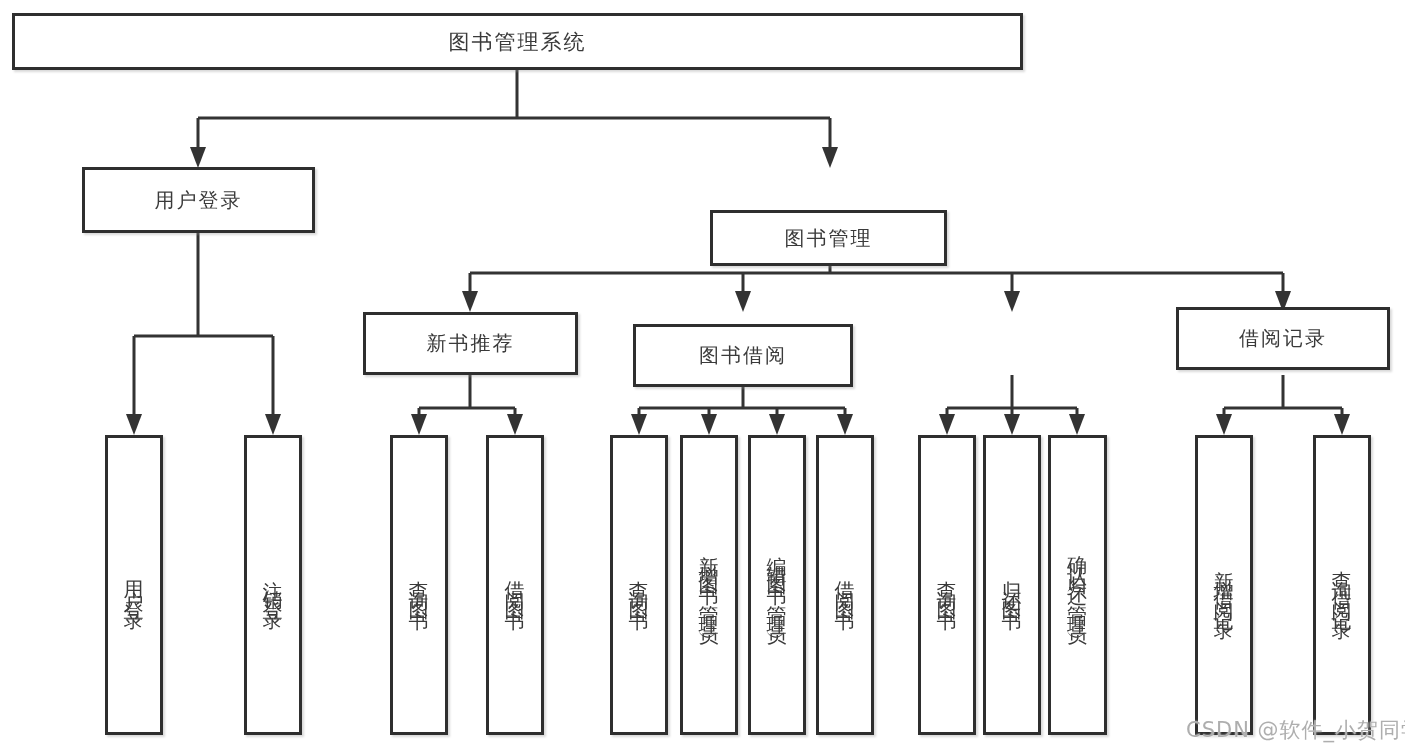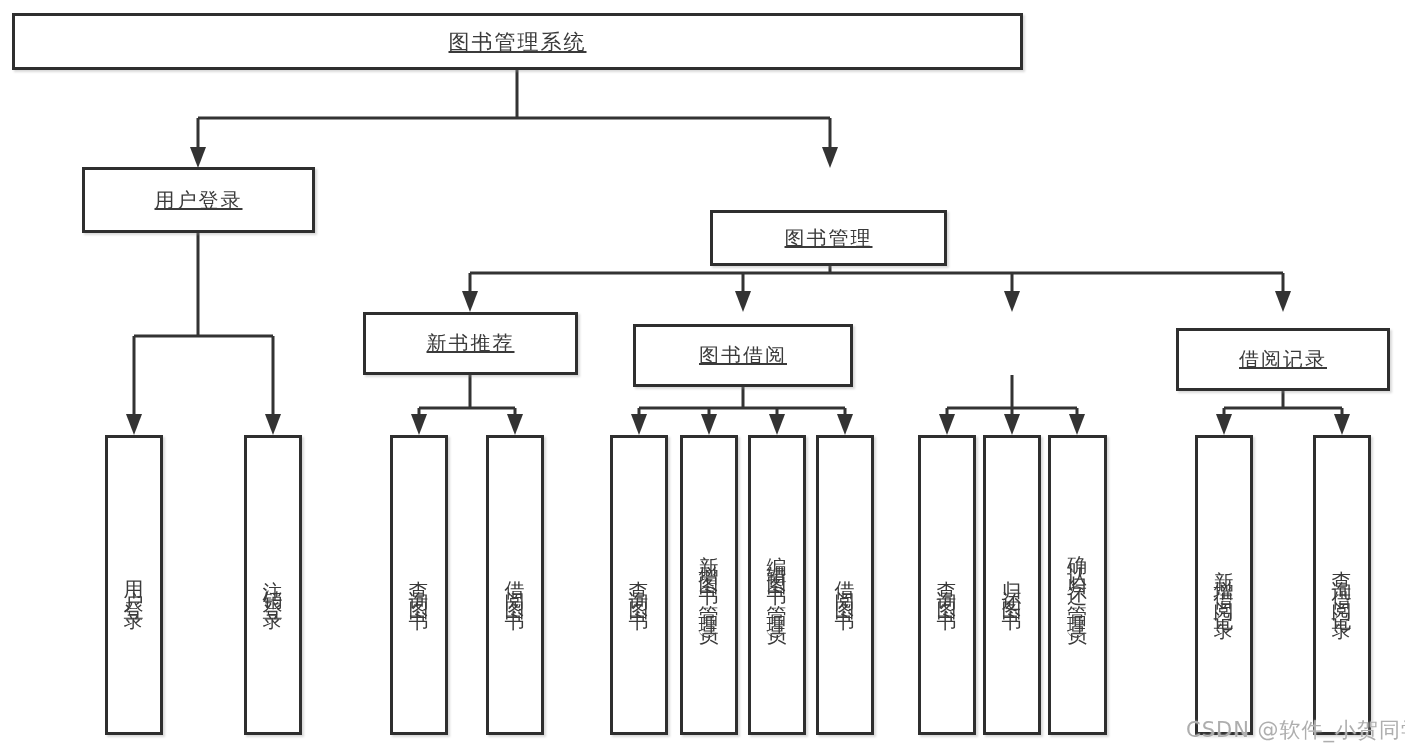--- a/index.html
+++ b/index.html
@@ -18,21 +18,20 @@
     background:#ffffff;
     display:flex;
     align-items:center;
     justify-content:center;
     box-shadow:2px 2px 2px rgba(150,150,150,0.35);
   }
   .h-box{
     font-size:20px;
     letter-spacing:2px;
     white-space:nowrap;
-    text-decoration:underline;
   }
   .v-box{
     writing-mode:vertical-rl;
     font-size:20px;
     letter-spacing:10px;
     line-height:1;
   }
   #connectors{position:absolute;left:0;top:0;}
   #connectors path{stroke:#333333;stroke-width:3;fill:none;}
   #connectors polygon{fill:#333333;stroke:none;}
@@ -98,21 +97,21 @@
   <div class="box h-box" style="left:710px;top:167px;width:237px;height:56px;margin-top:43px;">
     <span>图书管理</span>
   </div>
 
   <div class="box h-box" style="left:363px;top:312px;width:215px;height:63px;">
     <span>新书推荐</span>
   </div>
   <div class="box h-box" style="left:633px;top:324px;width:220px;height:63px;">
     <span>图书借阅</span>
   </div>
-  <div class="box h-box" style="left:1176px;top:328px;width:214px;height:63px;">
+  <div class="box h-box" style="left:1176px;top:307px;width:214px;height:63px;">
     <span>借阅记录</span>
   </div>
 
   <div class="box v-box" style="left:105px;top:435px;width:58px;height:300px;">
     <span>用户登录</span>
   </div>
   <div class="box v-box" style="left:244px;top:435px;width:58px;height:300px;">
     <span>注销登录</span>
   </div>
 

